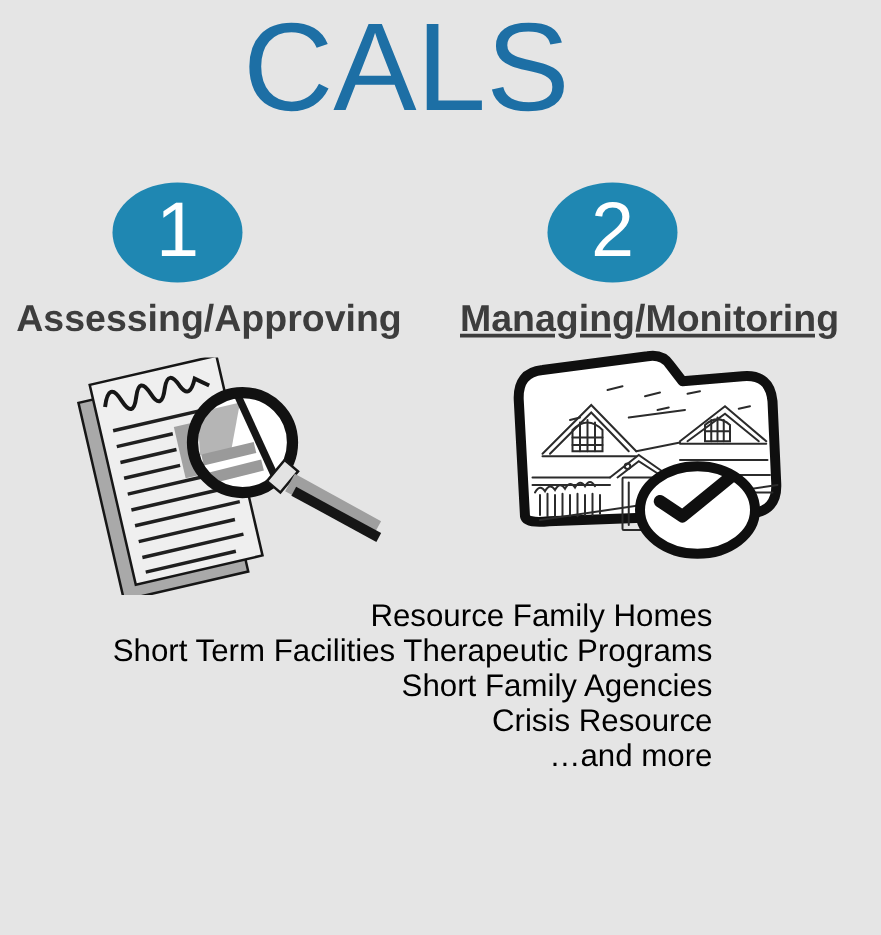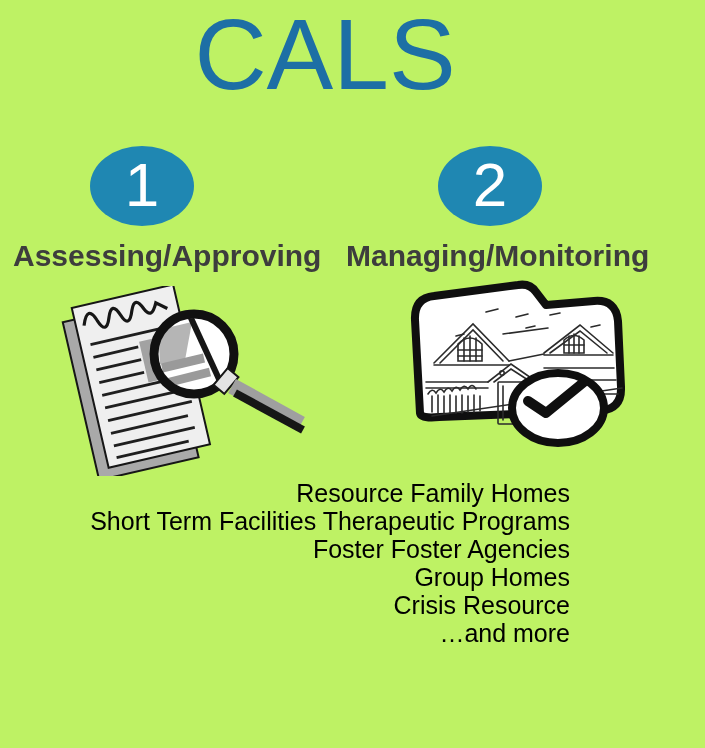--- a/index.html
+++ b/index.html
@@ -1,20 +1,20 @@
 <!DOCTYPE html>
 <html><head>
 <meta charset="utf-8">
 <style>
   html, body { margin: 0; padding: 0; background: #ffffff; }
   .slide {
     position: relative;
     width: 705px;
     height: 748px;
-    background: #bef264;
+    background: #e5e5e5;
     overflow: hidden;
     font-family: "Liberation Sans", sans-serif;
   }
   .title {
     position: absolute;
     top: 4px;
     left: 0;
     width: 650px;
     text-align: center;
     font-size: 100px;
@@ -41,21 +41,21 @@
     position: absolute;
     top: 240px;
     width: 330px;
     font-size: 30px;
     line-height: 32px;
     font-weight: 700;
     color: #3d3d3d;
     white-space: nowrap;
   }
   .step-label-1 { left: 13px; }
-  .step-label-2 { left: 346px; }
+  .step-label-2 { left: 368px; text-decoration: underline; }
   .illus { position: absolute; }
   .illus-1 { left: 52px;  top: 286px; width: 255px; height: 190px; }
   .illus-2 { left: 398px; top: 270px; width: 235px; height: 190px; }
   .facility-list {
     position: absolute;
     top: 479px;
     left: 0;
     width: 570px;
     text-align: right;
     font-size: 25px;
@@ -149,19 +149,18 @@
     </g>
     <g>
       <ellipse cx="160" cy="138" rx="46" ry="35" fill="#ffffff" stroke="#0f0f0f" stroke-width="8"></ellipse>
       <path d="M130 131 L148 143 L186 112" fill="none" stroke="#0f0f0f" stroke-width="10" stroke-linecap="round" stroke-linejoin="round"></path>
     </g>
   </svg>
 
   <div class="facility-list">
     <div>Resource Family Homes</div>
     <div>Short Term Facilities Therapeutic Programs</div>
-    <div>Foster Foster Agencies</div>
-    <div>Group Homes</div>
+    <div>Short Family Agencies</div>
     <div>Crisis Resource</div>
     <div>…and more</div>
   </div>
 
 </div>
 
 </body></html>

